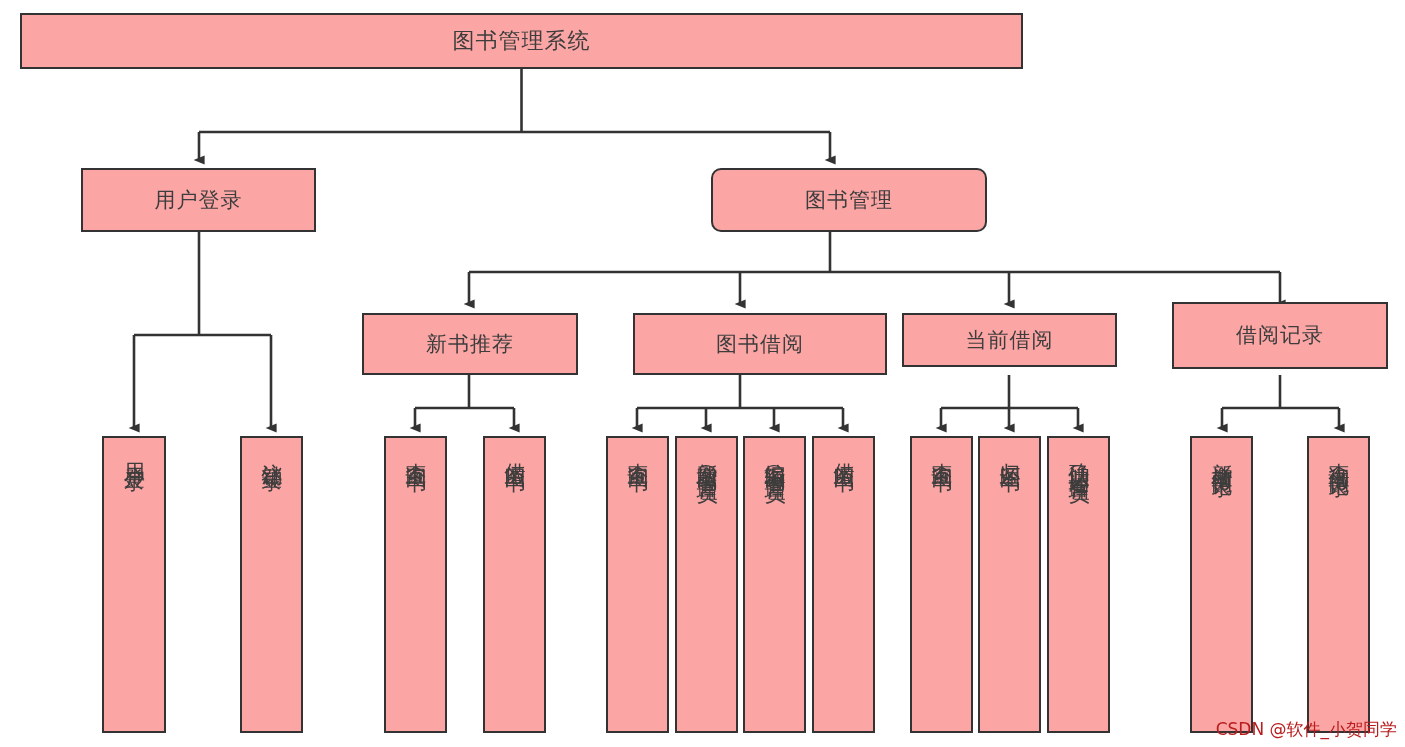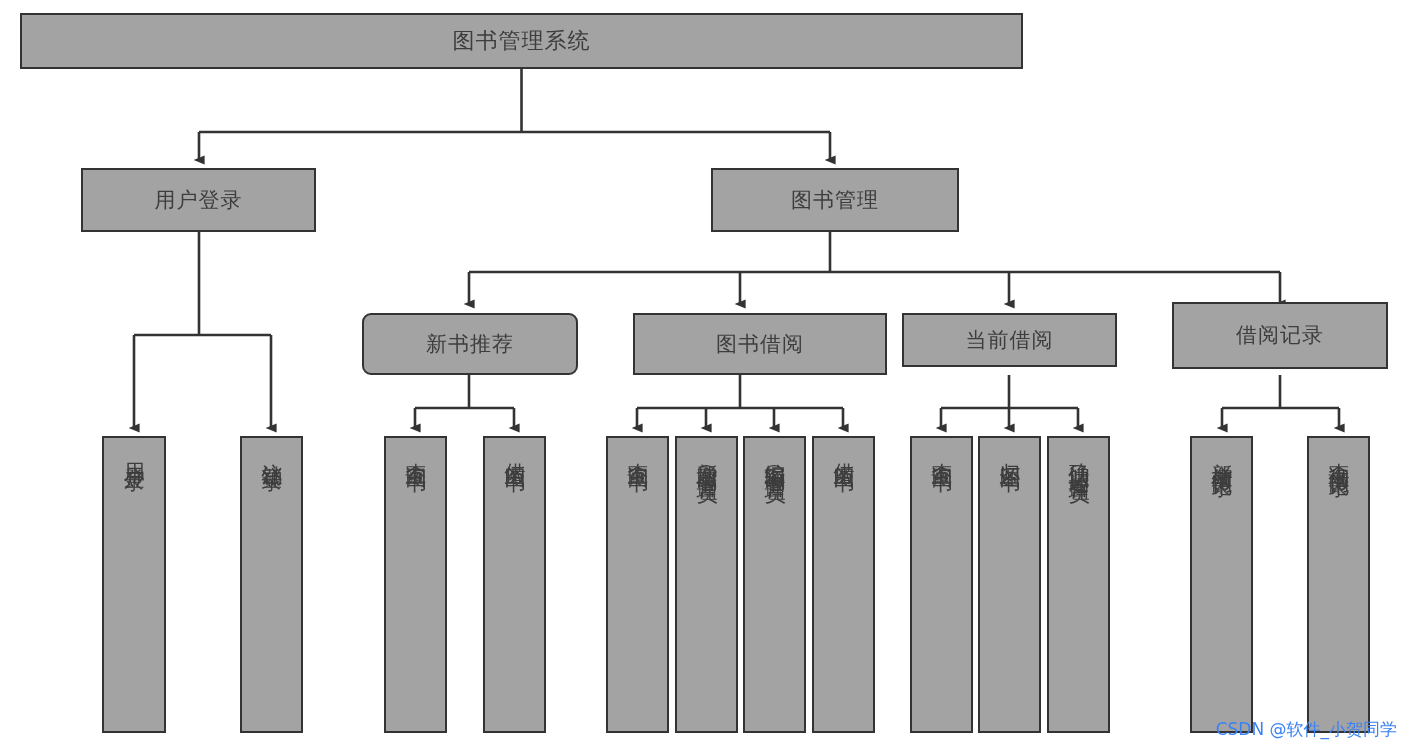--- a/index.html
+++ b/index.html
@@ -22,21 +22,21 @@
     position: absolute;
     left: 0;
     top: 0;
     width: 1405px;
     height: 747px;
     pointer-events: none;
   }
   .node {
     position: absolute;
     box-sizing: border-box;
-    background: #a3a3a3;
+    background: #fca5a5;
     border: 2.5px solid #333333;
     display: flex;
     align-items: center;
     justify-content: center;
     z-index: 2;
   }
   .node .label {
     color: #3d3d3d;
     font-size: 21px;
     letter-spacing: 1px;
@@ -56,21 +56,21 @@
     font-size: 21px;
     letter-spacing: 3px;
     line-height: 1.0;
     white-space: nowrap;
   }
   .watermark {
     position: absolute;
     right: 8px;
     bottom: 6px;
     font-size: 17px;
-    color: #3b82f6;
+    color: #b91c1c;
     z-index: 5;
     white-space: nowrap;
     font-family: "DejaVu Sans", "Liberation Sans", sans-serif;
   }
 </style>
 </head>
 <body>
 
 <div id="canvas">
 
@@ -124,25 +124,25 @@
     </g>
   </svg>
 
   <div class="node root" style="left:20px; top:13px; width:1003px; height:56px;">
     <span class="label">图书管理系统</span>
   </div>
 
   <div class="node lvl1" style="left:81px; top:168px; width:235px; height:64px;">
     <span class="label">用户登录</span>
   </div>
-  <div class="node lvl1" style="left:711px; top:168px; width:248px; height:64px;">
+  <div class="node lvl1" style="left:711px; top:168px; width:276px; height:64px;border-radius:10px;">
     <span class="label">图书管理</span>
   </div>
 
-  <div class="node lvl2" style="left:362px; top:313px; width:216px; height:62px;border-radius:9px;">
+  <div class="node lvl2" style="left:362px; top:313px; width:216px; height:62px;">
     <span class="label">新书推荐</span>
   </div>
   <div class="node lvl2" style="left:633px; top:313px; width:254px; height:62px;">
     <span class="label">图书借阅</span>
   </div>
   <div class="node lvl2" style="left:902px; top:313px; width:215px; height:54px;">
     <span class="label">当前借阅</span>
   </div>
   <div class="node lvl2" style="left:1172px; top:302px; width:216px; height:67px;">
     <span class="label">借阅记录</span>

